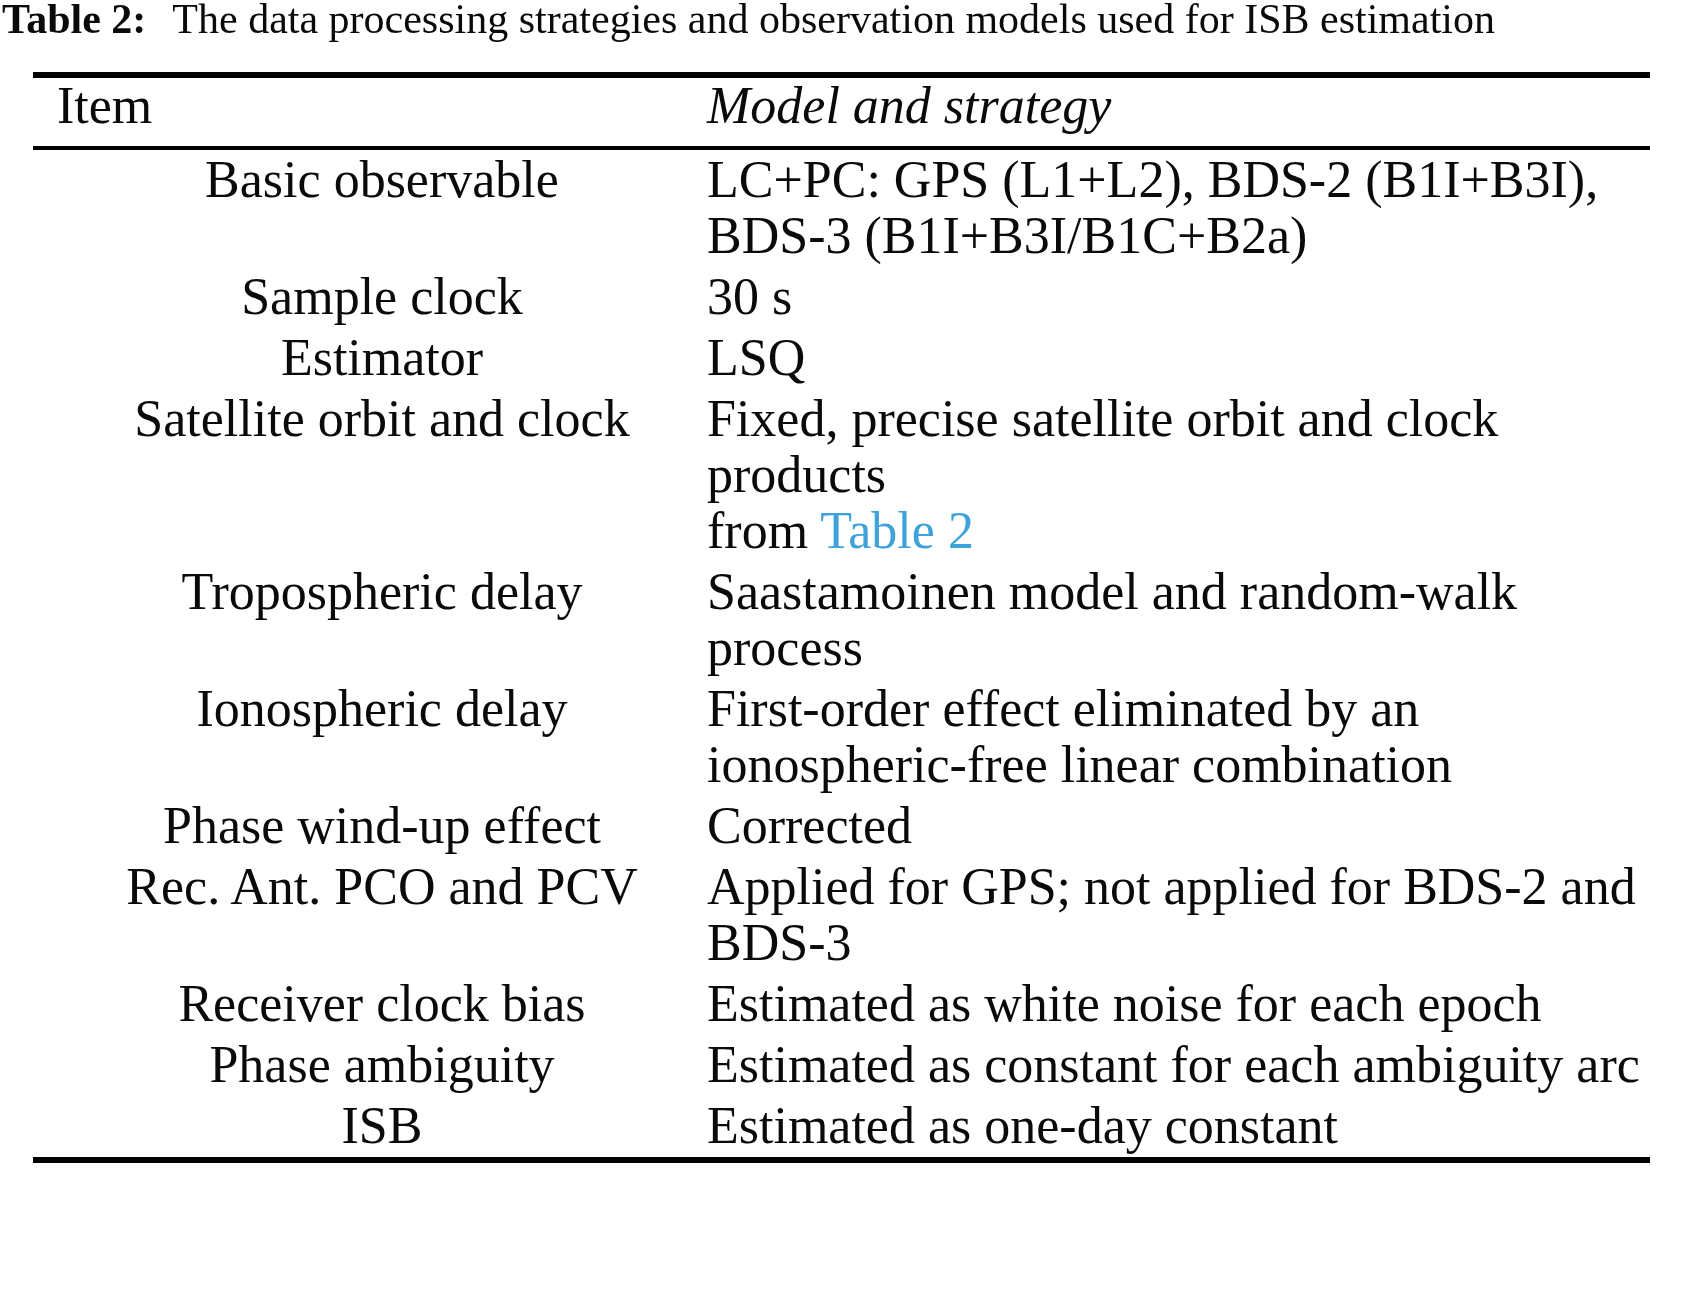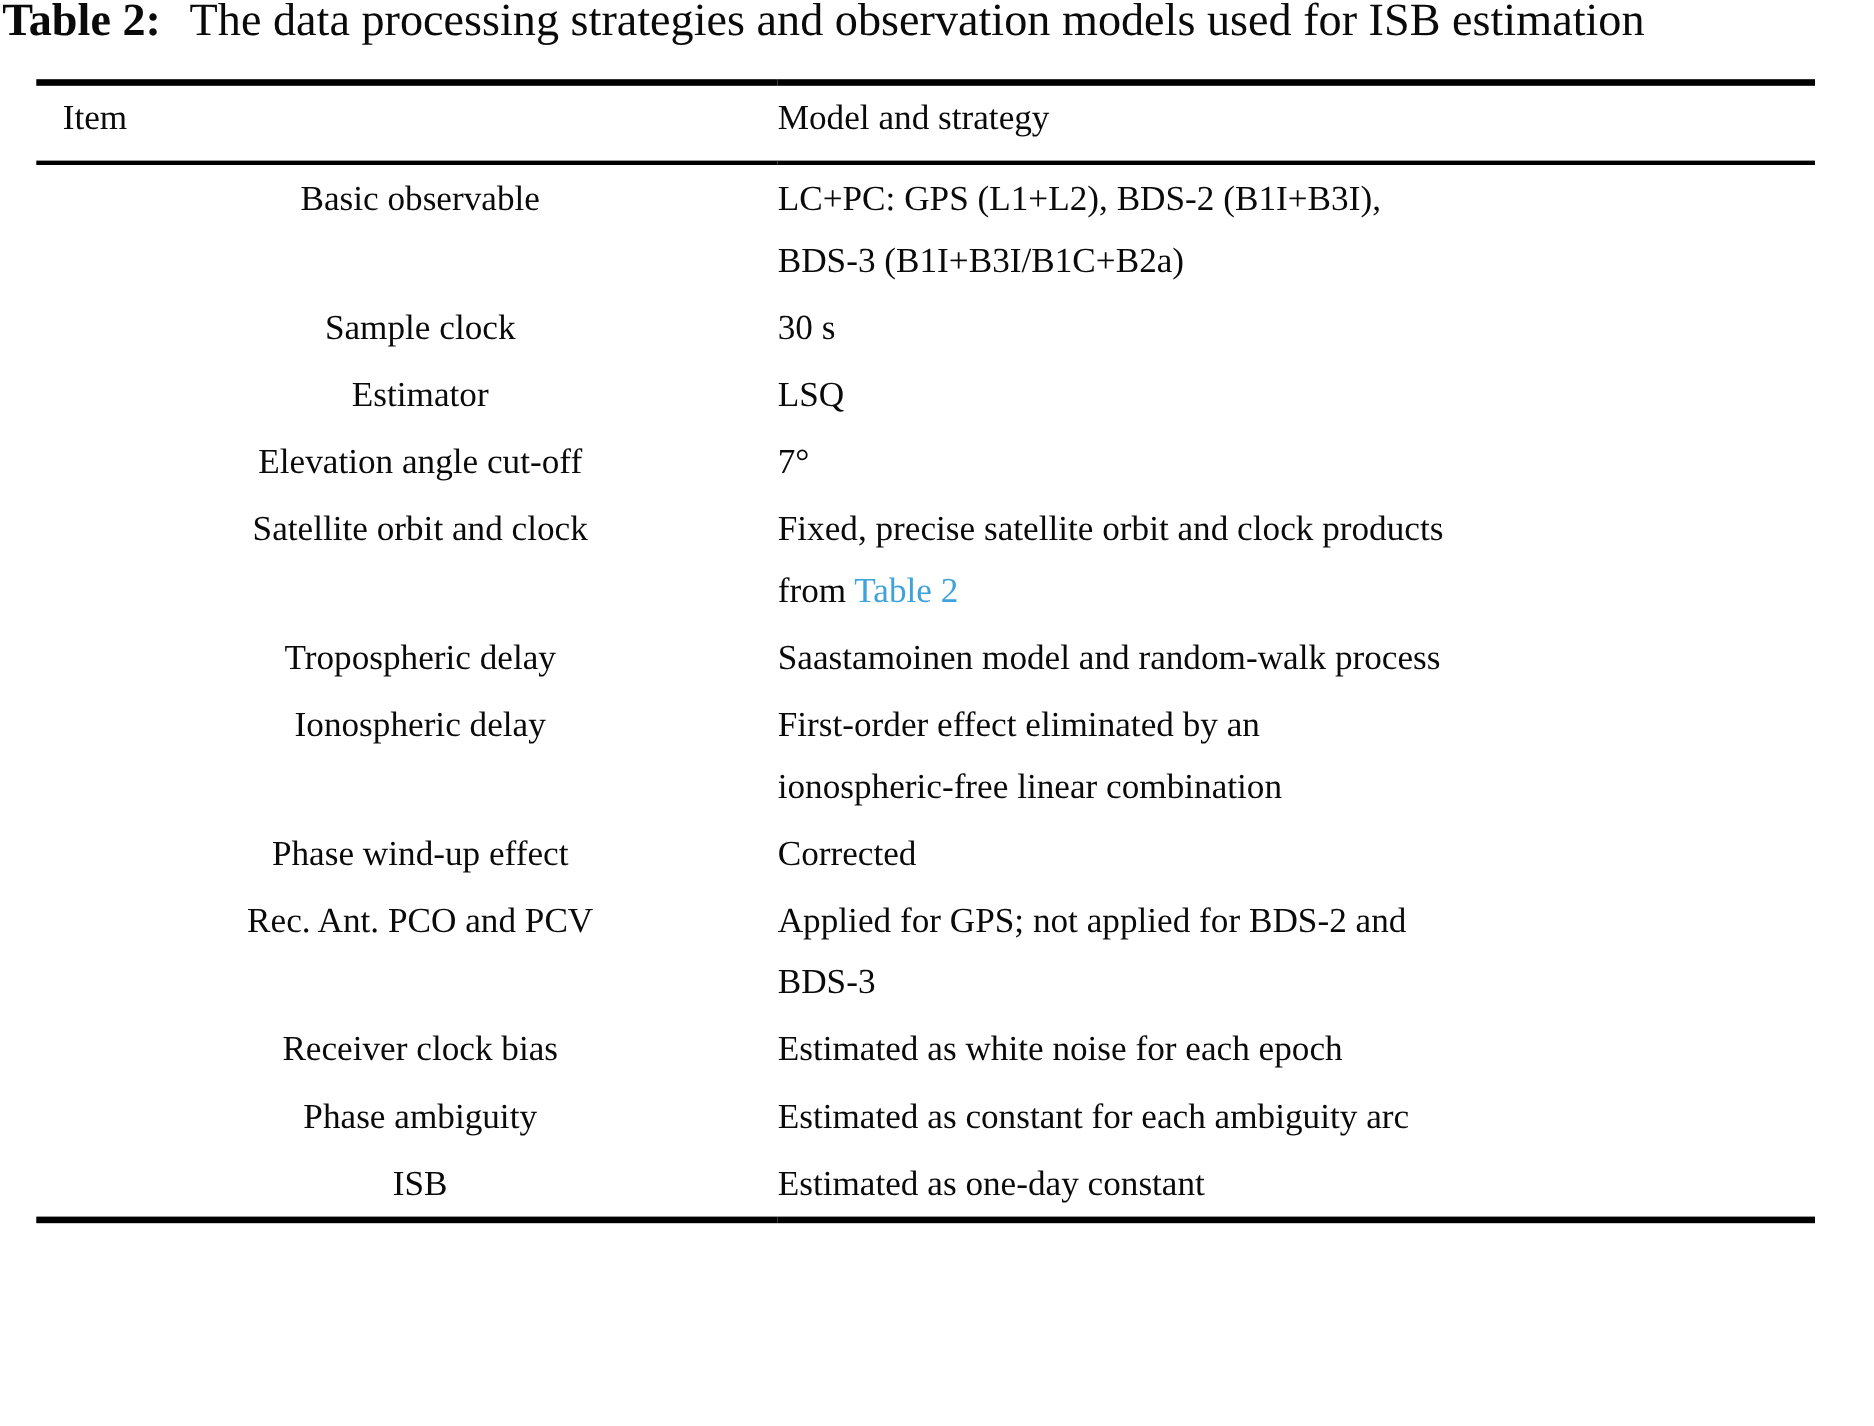--- a/index.html
+++ b/index.html
@@ -24,32 +24,32 @@
   .cap-label { font-weight: bold; margin-right: 26px; }
   table.tbl {
     position: absolute;
     left: 33px;
     top: 72px;
     width: 1617px;
     table-layout: fixed;
     border-collapse: collapse;
     border-top: 6px solid #000;
     border-bottom: 6px solid #000;
-    font-size: 32px;
+    font-size: 52px;
   }
   thead th {
     font-weight: normal;
     text-align: left;
     vertical-align: top;
     line-height: 56px;
     padding: 0 0 12px 0;
     border-bottom: 4px solid #000;
   }
   th.c1 { width: 674px; padding-left: 24px; }
-  th.c2 { width: 943px; }
+  th.c2 { width: 943px; font-style: italic; }
   tbody td {
     vertical-align: top;
     line-height: 56px;
     padding: 2px 0 3px 0;
   }
   td.c1 { padding-left: 24px; white-space: nowrap; text-align: center; }
   td.c2 { white-space: pre-line; }
   a.tlink { color: #3FA2DA; text-decoration: none; cursor: pointer; }
 </style>
 </head>
@@ -70,24 +70,20 @@
       <td class="c2">LC+PC: GPS (L1+L2), BDS-2 (B1I+B3I),
 BDS-3 (B1I+B3I/B1C+B2a)</td>
     </tr>
     <tr>
       <td class="c1">Sample clock</td>
       <td class="c2">30 s</td>
     </tr>
     <tr>
       <td class="c1">Estimator</td>
       <td class="c2">LSQ</td>
-    </tr>
-    <tr>
-      <td class="c1">Elevation angle cut-off</td>
-      <td class="c2">7°</td>
     </tr>
     <tr>
       <td class="c1">Satellite orbit and clock</td>
       <td class="c2"><span>Fixed, precise satellite orbit and clock products
 from </span><a class="tlink">Table 2</a></td>
     </tr>
     <tr>
       <td class="c1">Tropospheric delay</td>
       <td class="c2">Saastamoinen model and random-walk process</td>
     </tr>

